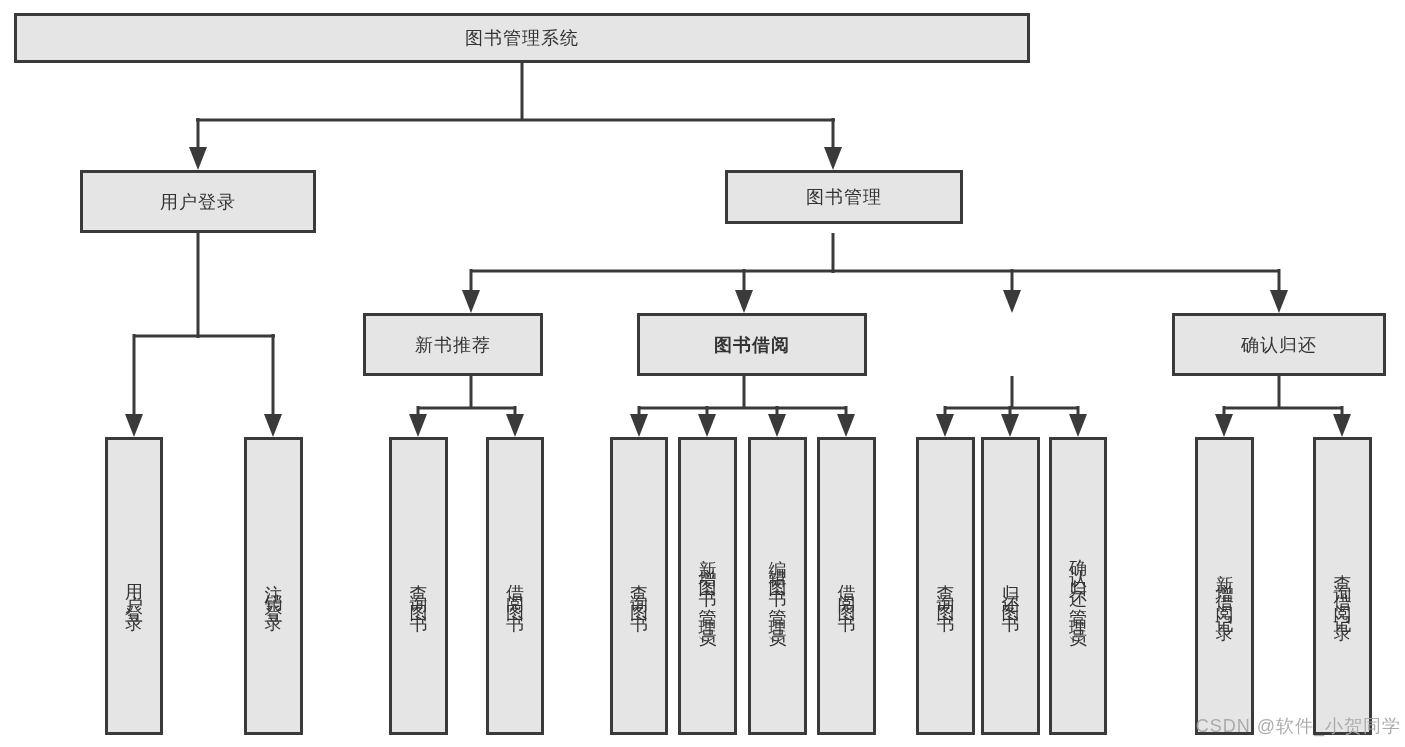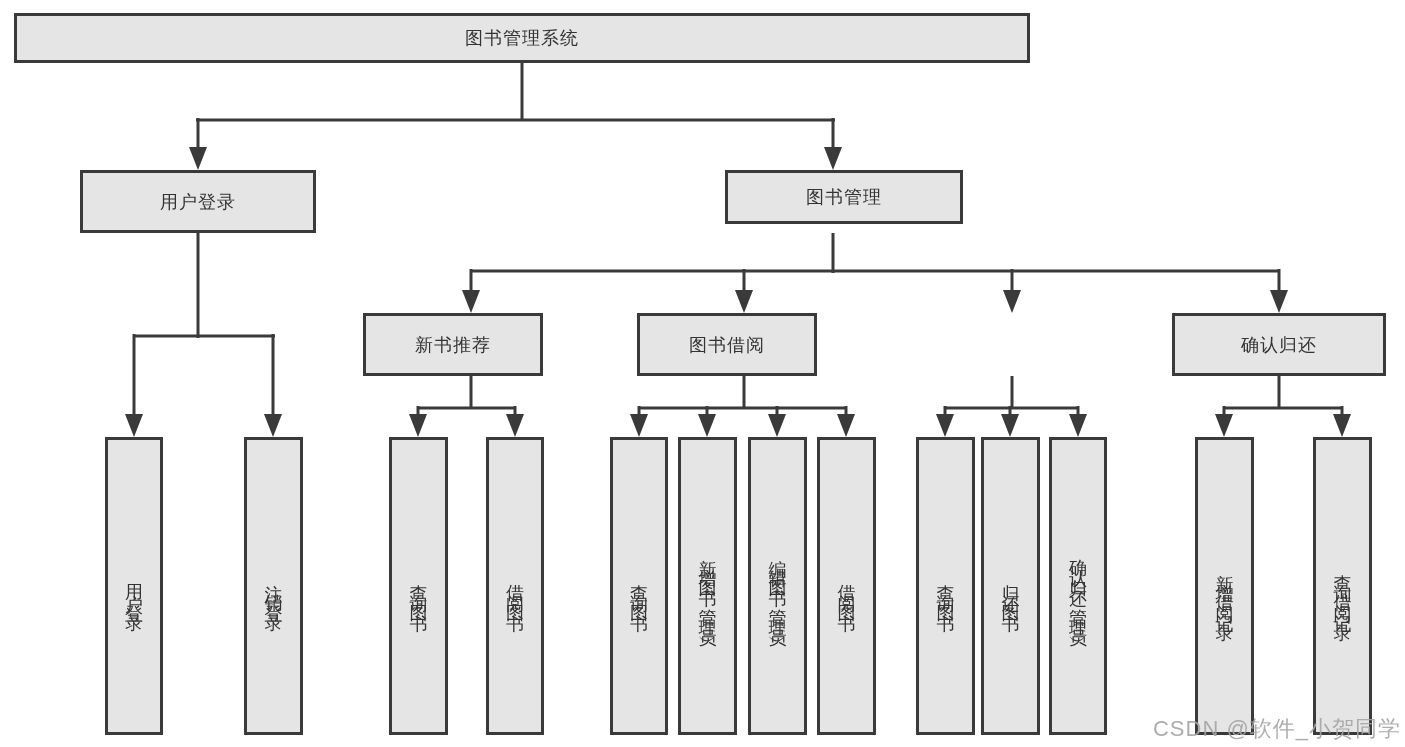--- a/index.html
+++ b/index.html
@@ -46,21 +46,21 @@
     writing-mode: vertical-rl;
     letter-spacing: 10px;
     font-size: 18px;
     padding-top: 8px;
   }
   .watermark {
     position: absolute;
     right: 4px;
     top: 714px;
     z-index: 5;
-    font-size: 22px;
+    font-size: 18px;
     color: #a5a5a5;
     opacity: 0.9;
     letter-spacing: 1px;
     white-space: nowrap;
   }
 </style>
 </head>
 <body>
 
 <div class="canvas">
@@ -140,21 +140,21 @@
       <polygon points="1333,414 1351,414 1342,437"></polygon>
     </g>
   </svg>
 
   <div class="node" style="left:14px; top:13px; width:1016px; height:50px;">图书管理系统</div>
 
   <div class="node" style="left:80px; top:170px; width:236px; height:63px;">用户登录</div>
   <div class="node" style="left:714px; top:170px; width:238px; height:54px;margin-left:11px;">图书管理</div>
 
   <div class="node" style="left:363px; top:313px; width:180px; height:63px;">新书推荐</div>
-  <div class="node" style="left:637px; top:313px; width:180px; height:63px;">图书借阅</div>
+  <div class="node" style="left:637px; top:313px; width:230px; height:63px;font-weight:bold;">图书借阅</div>
   <div class="node" style="left:1172px; top:313px; width:214px; height:63px;">确认归还</div>
 
   <div class="node leaf" style="left:105px; top:437px; width:58px; height:298px;">用户登录</div>
   <div class="node leaf" style="left:244px; top:437px; width:59px; height:298px;">注销登录</div>
 
   <div class="node leaf" style="left:389px; top:437px; width:59px; height:298px;">查询图书</div>
   <div class="node leaf" style="left:486px; top:437px; width:58px; height:298px;">借阅图书</div>
 
   <div class="node leaf" style="left:610px; top:437px; width:58px; height:298px;">查询图书</div>
   <div class="node leaf" style="left:678px; top:437px; width:59px; height:298px;">新增图书（管理员）</div>

